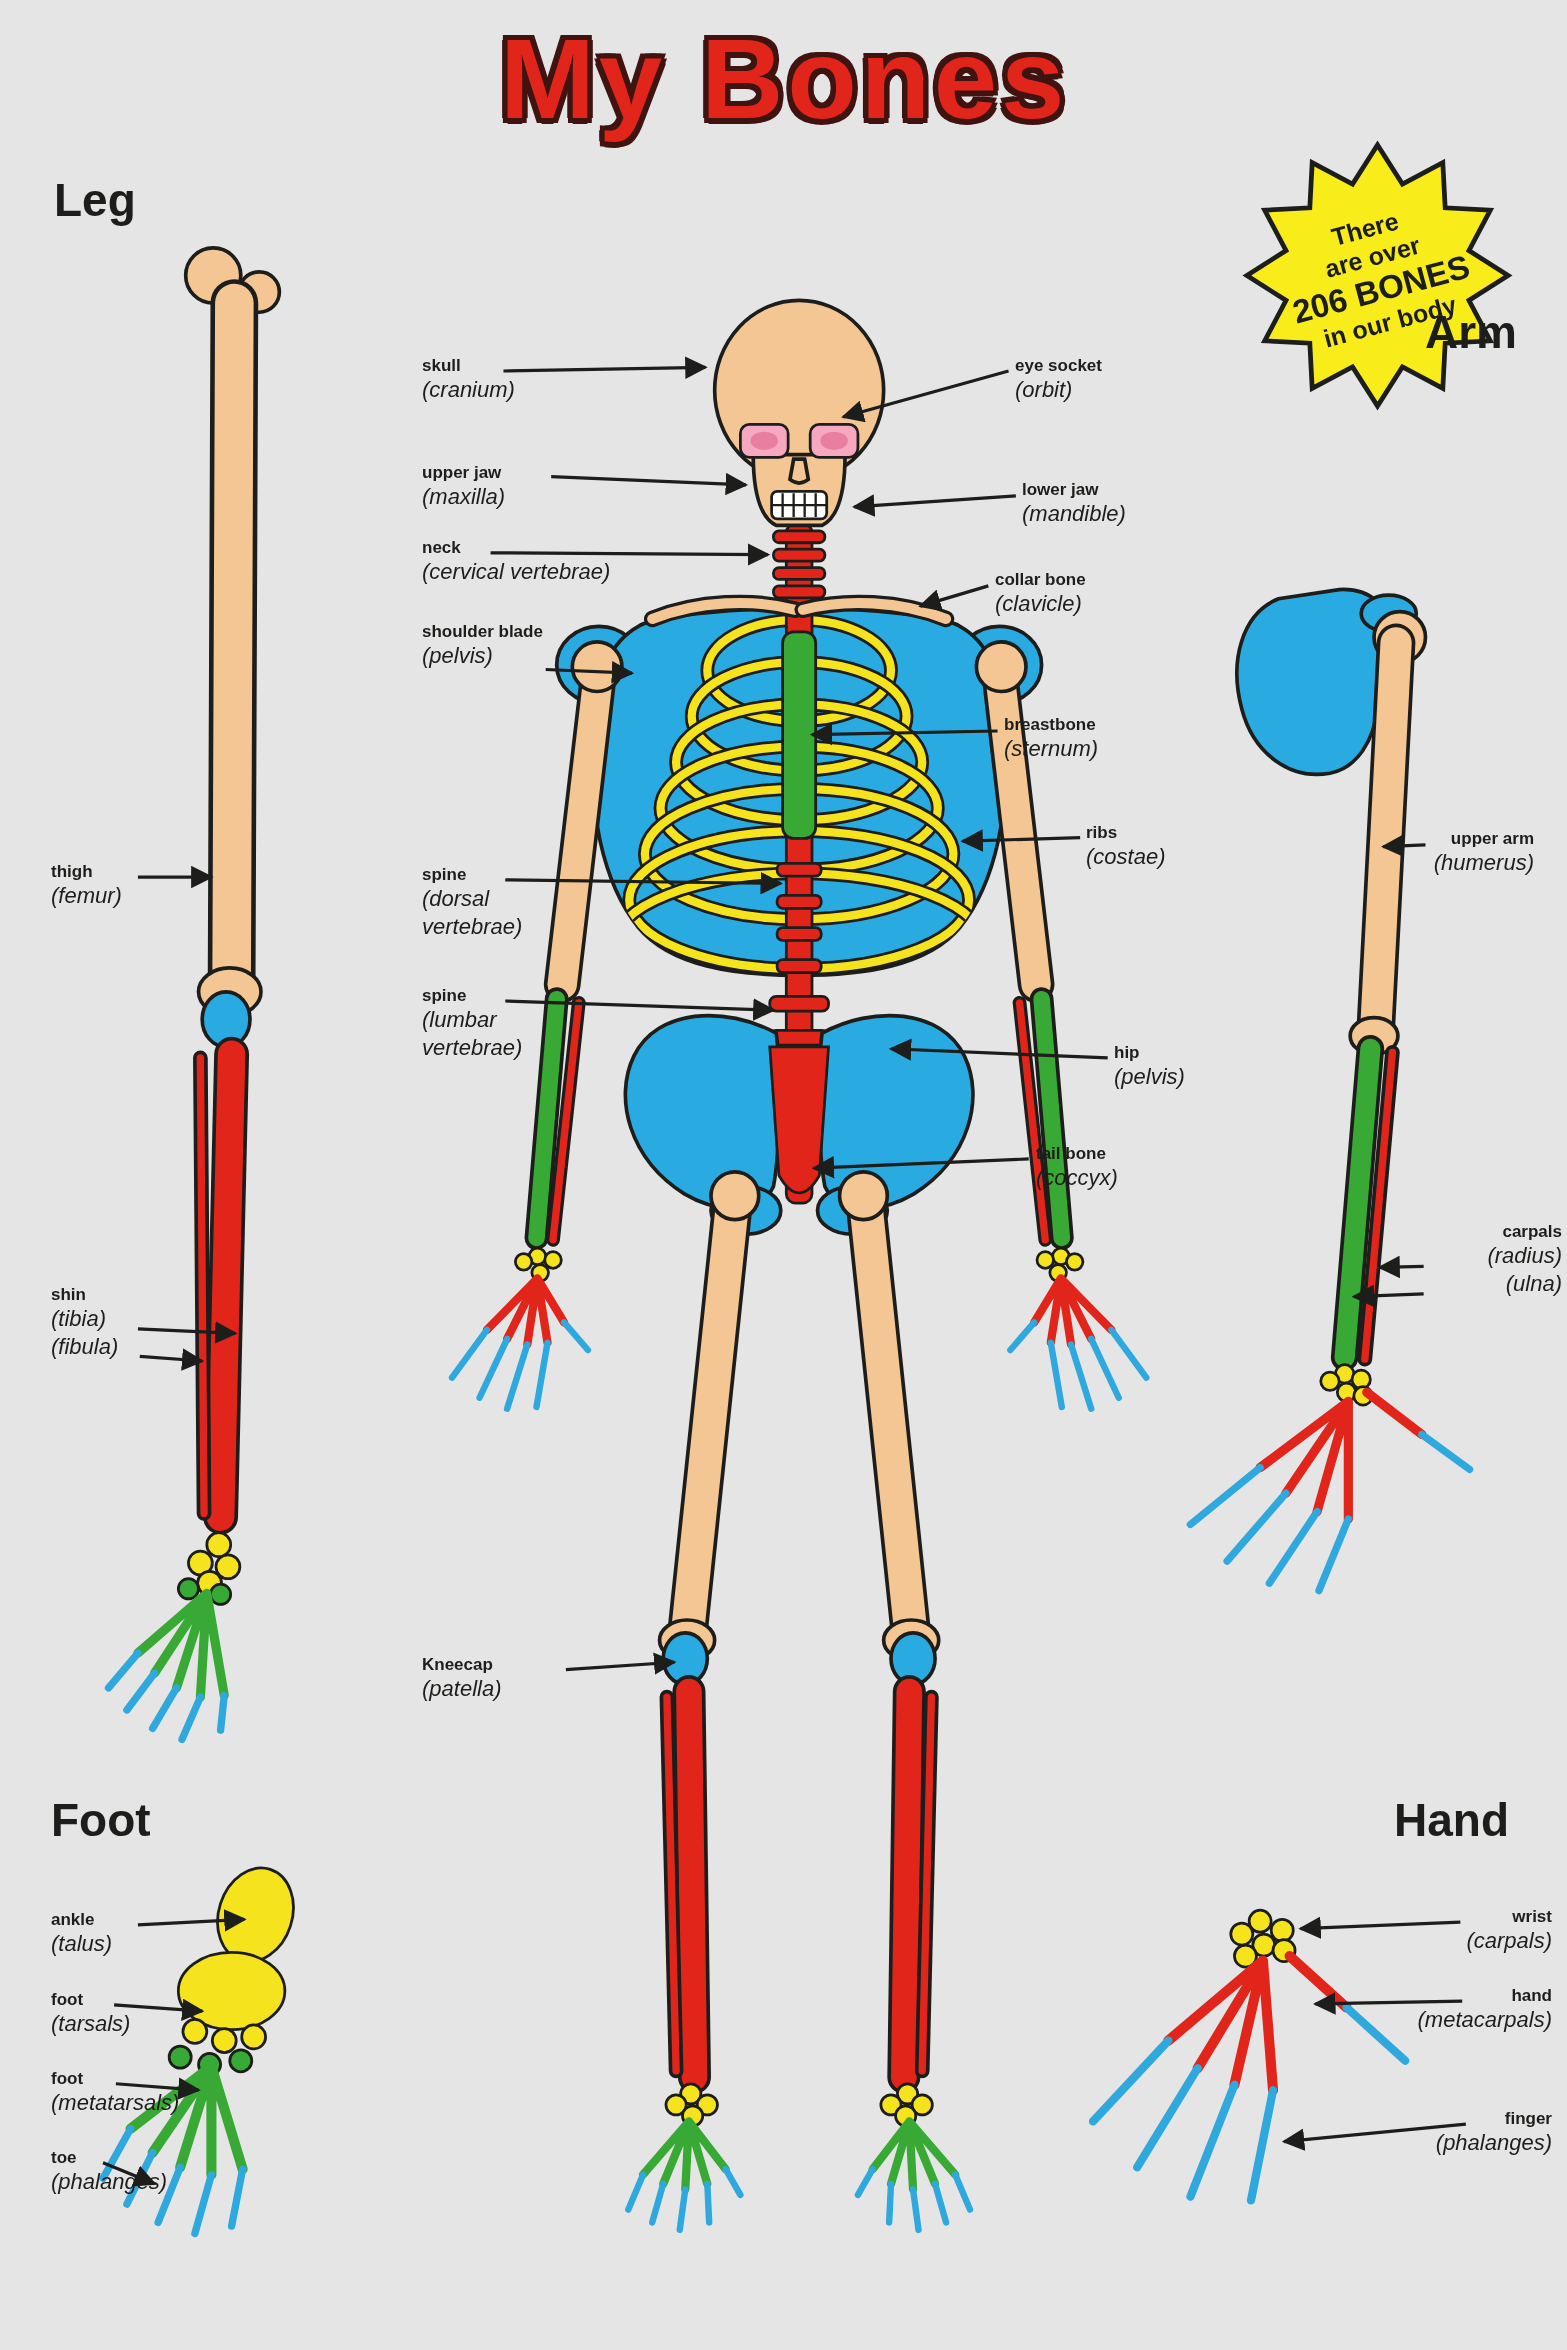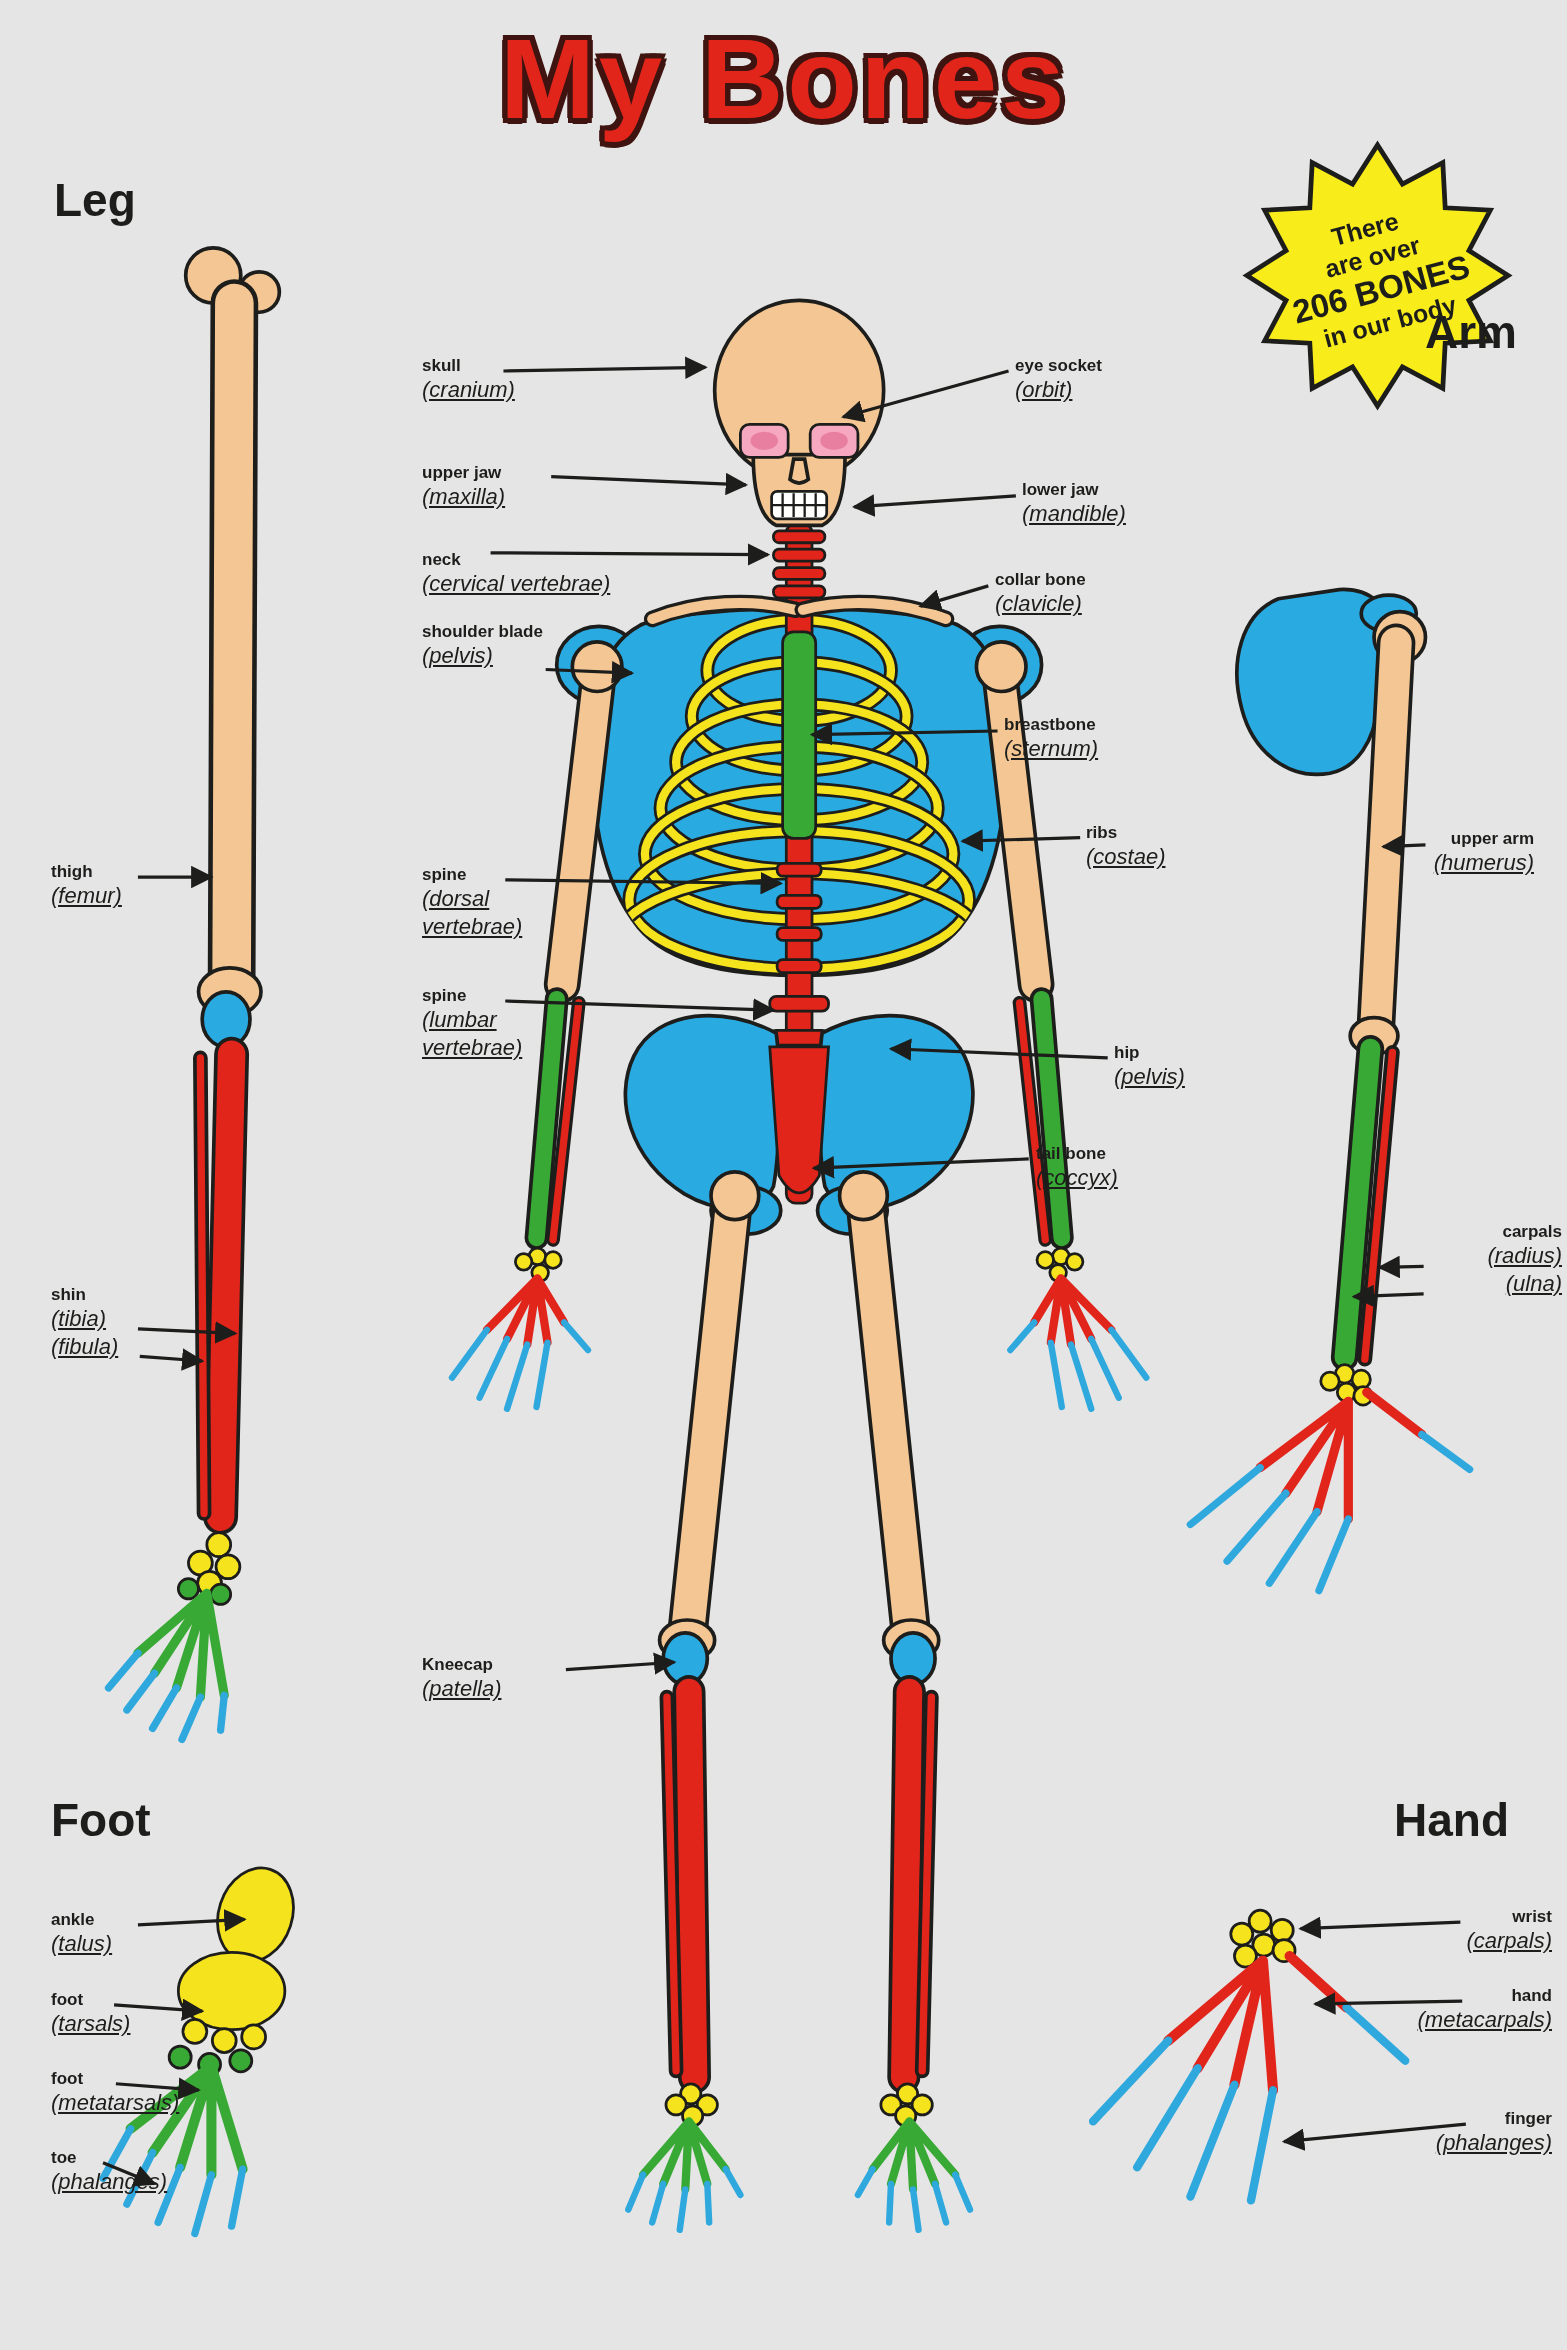--- a/index.html
+++ b/index.html
@@ -9,21 +9,21 @@
   }
   .page-title{
     position:absolute;left:0;top:13px;width:100%;text-align:center;
     font-size:114px;font-weight:bold;letter-spacing:3.7px;color:#e1251b;
     text-shadow:-4.6px -4.6px 0 #3f1410,4.6px -4.6px 0 #3f1410,-4.6px 4.6px 0 #3f1410,4.6px 4.6px 0 #3f1410,
                 0 -5.5px 0 #3f1410,0 5.5px 0 #3f1410,-5.5px 0 0 #3f1410,5.5px 0 0 #3f1410;
   }
   .section-title{position:absolute;font-size:46px;font-weight:bold;color:#1d1d1b;}
   .label{position:absolute;line-height:1.25;}
   .label .nm{font-weight:bold;font-size:17px;}
-  .label .lt{font-style:italic;font-size:22px;text-decoration:underline;}
+  .label .lt{font-style:italic;font-size:22px;}
   .ta-r{text-align:right;}
   .art{position:absolute;left:0;top:0;}
   
   .f-skin{fill:#f3c693;stroke:#1d1d1b;stroke-width:4;}
   .f-pink{fill:#f6a8c0;stroke:#1d1d1b;stroke-width:3;}
   .f-red{fill:#e1251b;stroke:#1d1d1b;stroke-width:3;}
   .f-blue{fill:#29abe2;stroke:#1d1d1b;stroke-width:4;}
   .f-green{fill:#39a935;stroke:#1d1d1b;stroke-width:3;}
   .f-yellow{fill:#f5e31d;stroke:#1d1d1b;stroke-width:3;}
   .f-white{fill:#ffffff;stroke:#1d1d1b;stroke-width:3;}
@@ -318,21 +318,21 @@
   <div class="section-title" style="left:1394px;top:1793px;">Hand</div>
 
   <div class="label" style="left:422px;top:355px;width:220px;">
     <div class="nm">skull</div>
     <div class="lt">(cranium)</div>
   </div>
   <div class="label" style="left:422px;top:462px;width:211px;">
     <div class="nm">upper jaw</div>
     <div class="lt">(maxilla)</div>
   </div>
-  <div class="label" style="left:422px;top:549px;width:248px;">
+  <div class="label" style="left:422px;top:537px;width:248px;">
     <div class="nm">neck</div>
     <div class="lt">(cervical vertebrae)</div>
   </div>
   <div class="label" style="left:422px;top:621px;width:124px;">
     <div class="nm">shoulder blade</div>
     <div class="lt">(pelvis)</div>
   </div>
   <div class="label" style="left:422px;top:864px;width:138px;">
     <div class="nm">spine</div>
     <div class="lt">(dorsal vertebrae)</div>

